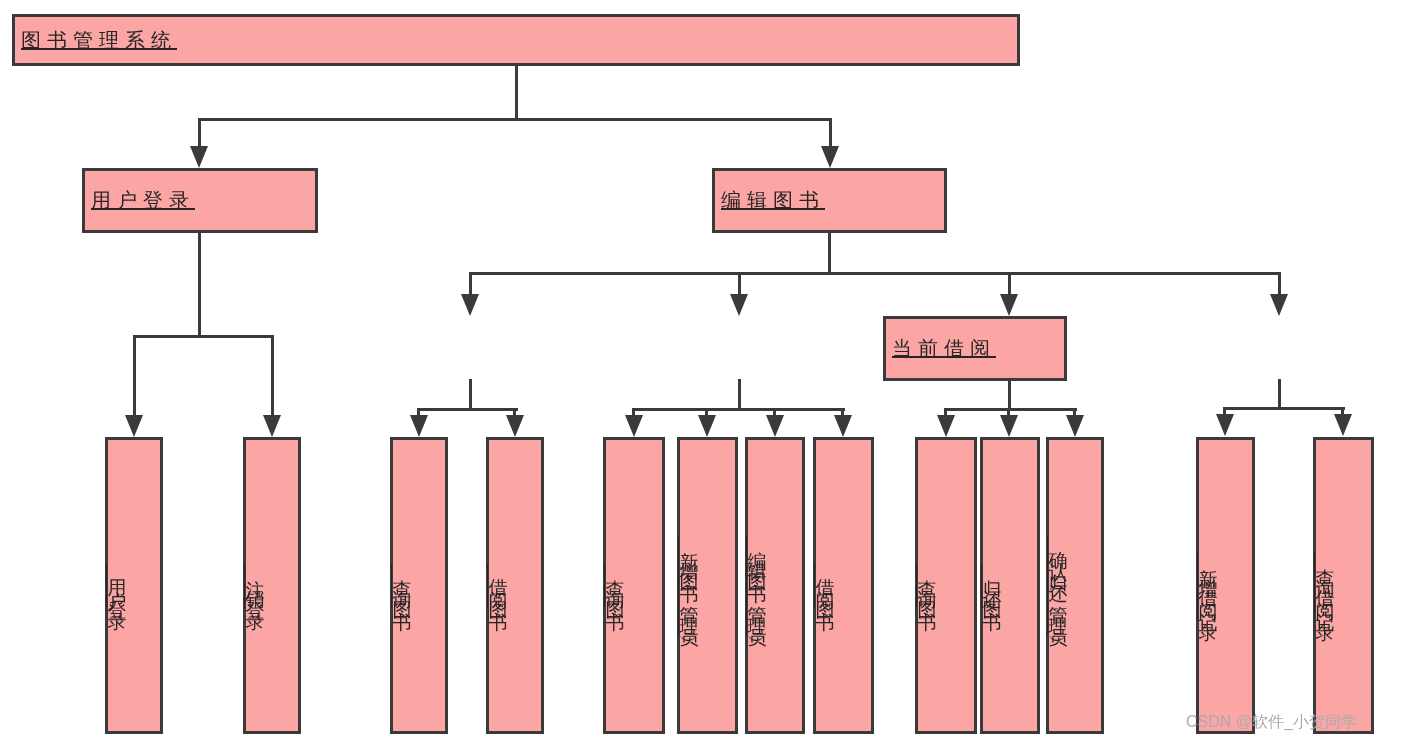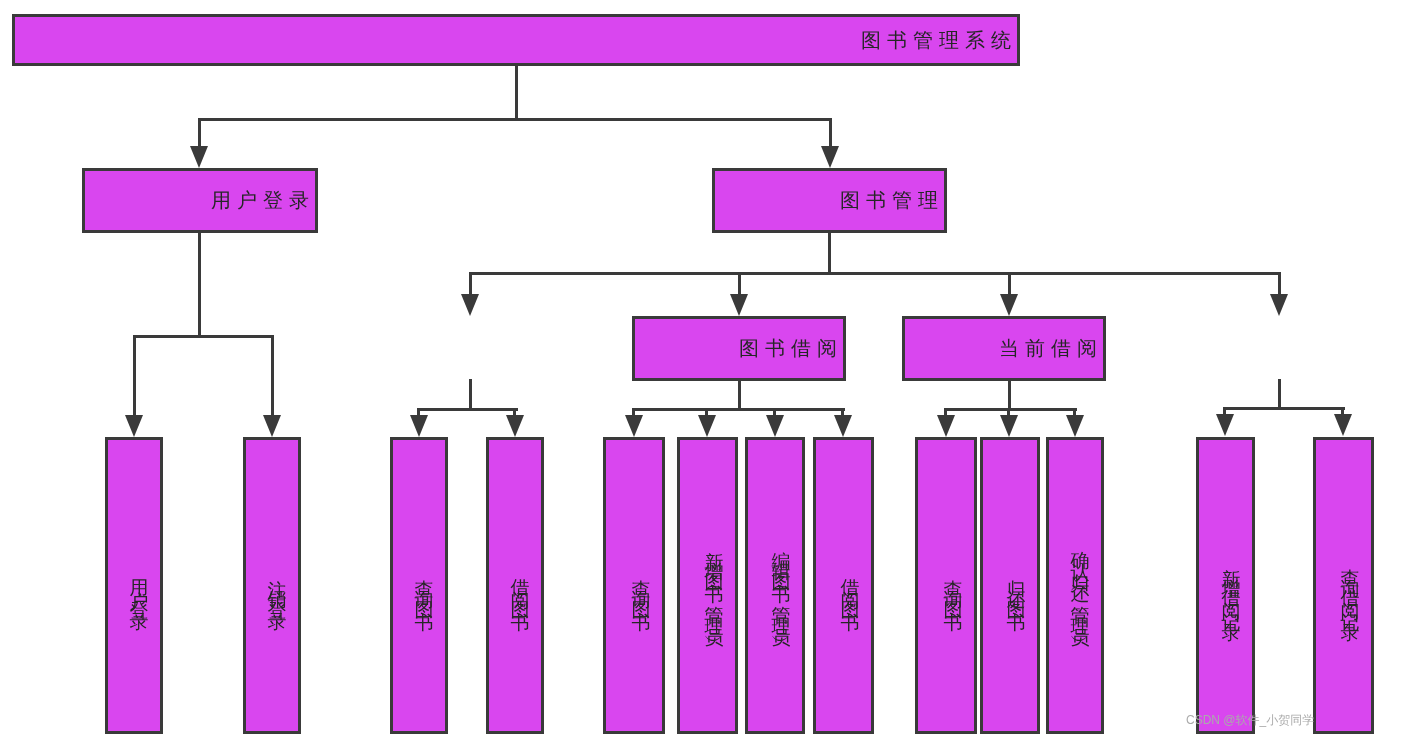--- a/index.html
+++ b/index.html
@@ -10,42 +10,42 @@
   }
   html,body{margin:0;padding:0;background:var(--color-background);}
   #stage{
     position:relative;width:1405px;height:747px;overflow:hidden;
     background:var(--color-background);
     font-family:"Liberation Sans","DejaVu Sans",sans-serif;
     color:var(--color-text);
   }
   .box{
     position:absolute;box-sizing:border-box;
-    border:3px solid var(--color-line);background:#d946ef;
-    display:flex;align-items:center;justify-content:flex-end;
+    border:3px solid var(--color-line);background:#fca5a5;
+    display:flex;align-items:center;justify-content:flex-start;
     font-size:20px;letter-spacing:6px;color:var(--color-text);
-    text-indent:6px;white-space:nowrap;
+    text-indent:6px;white-space:nowrap;text-decoration:underline;
   }
   .vwrap{letter-spacing:0;text-indent:0;}
   .vtext{
     writing-mode:vertical-rl;text-orientation:mixed;
     font-size:19px;letter-spacing:11px;line-height:1;
     padding-block-start:11px;
   }
   .hl,.vl{position:absolute;background:var(--color-line);}
   .hl{height:3px;}
   .vl{width:3px;}
   .ar{
     position:absolute;width:0;height:0;
     border-left:9px solid transparent;border-right:9px solid transparent;
     border-top:22px solid var(--color-line);
   }
   .watermark{
     position:absolute;left:1186px;top:712px;z-index:5;
-    font-size:12px;color:var(--color-watermark);white-space:nowrap;
+    font-size:16px;color:var(--color-watermark);white-space:nowrap;
   }
 </style>
 </head>
 <body>
 
 <div id="stage">
 
   <div class="box" style="left:12px;top:14px;width:1008px;height:52px">
     <span>图书管理系统</span>
   </div>
@@ -54,45 +54,42 @@
   <div class="hl" style="left:198px;top:118px;width:634px"></div>
   <div class="vl" style="left:198px;top:118px;height:34px"></div>
   <div class="ar" style="left:190px;top:146px"></div>
   <div class="vl" style="left:829px;top:118px;height:34px"></div>
   <div class="ar" style="left:821px;top:146px"></div>
 
   <div class="box" style="left:82px;top:168px;width:236px;height:65px">
     <span>用户登录</span>
   </div>
   <div class="box" style="left:712px;top:168px;width:235px;height:65px">
-    <span>图书管理</span>
+    <span>编辑图书</span>
   </div>
 
   <div class="vl" style="left:198px;top:231px;height:106px"></div>
   <div class="hl" style="left:133px;top:335px;width:141px"></div>
   <div class="vl" style="left:133px;top:335px;height:84px"></div>
   <div class="ar" style="left:125px;top:415px"></div>
   <div class="vl" style="left:271px;top:335px;height:84px"></div>
   <div class="ar" style="left:263px;top:415px"></div>
 
   <div class="vl" style="left:828px;top:231px;height:44px"></div>
   <div class="hl" style="left:469px;top:272px;width:812px"></div>
   <div class="vl" style="left:469px;top:272px;height:28px"></div>
   <div class="ar" style="left:461px;top:294px"></div>
   <div class="vl" style="left:738px;top:272px;height:28px"></div>
   <div class="ar" style="left:730px;top:294px"></div>
   <div class="vl" style="left:1008px;top:272px;height:28px"></div>
   <div class="ar" style="left:1000px;top:294px"></div>
   <div class="vl" style="left:1278px;top:272px;height:28px"></div>
   <div class="ar" style="left:1270px;top:294px"></div>
 
-  <div class="box" style="left:632px;top:316px;width:214px;height:65px">
-    <span>图书借阅</span>
-  </div>
-  <div class="box" style="left:902px;top:316px;width:204px;height:65px">
+  <div class="box" style="left:883px;top:316px;width:184px;height:65px">
     <span>当前借阅</span>
   </div>
 
   <div class="vl" style="left:469px;top:379px;height:32px"></div>
   <div class="hl" style="left:417px;top:408px;width:101px"></div>
   <div class="vl" style="left:417px;top:408px;height:12px"></div>
   <div class="ar" style="left:410px;top:415px"></div>
   <div class="vl" style="left:513px;top:408px;height:12px"></div>
   <div class="ar" style="left:506px;top:415px"></div>
 

